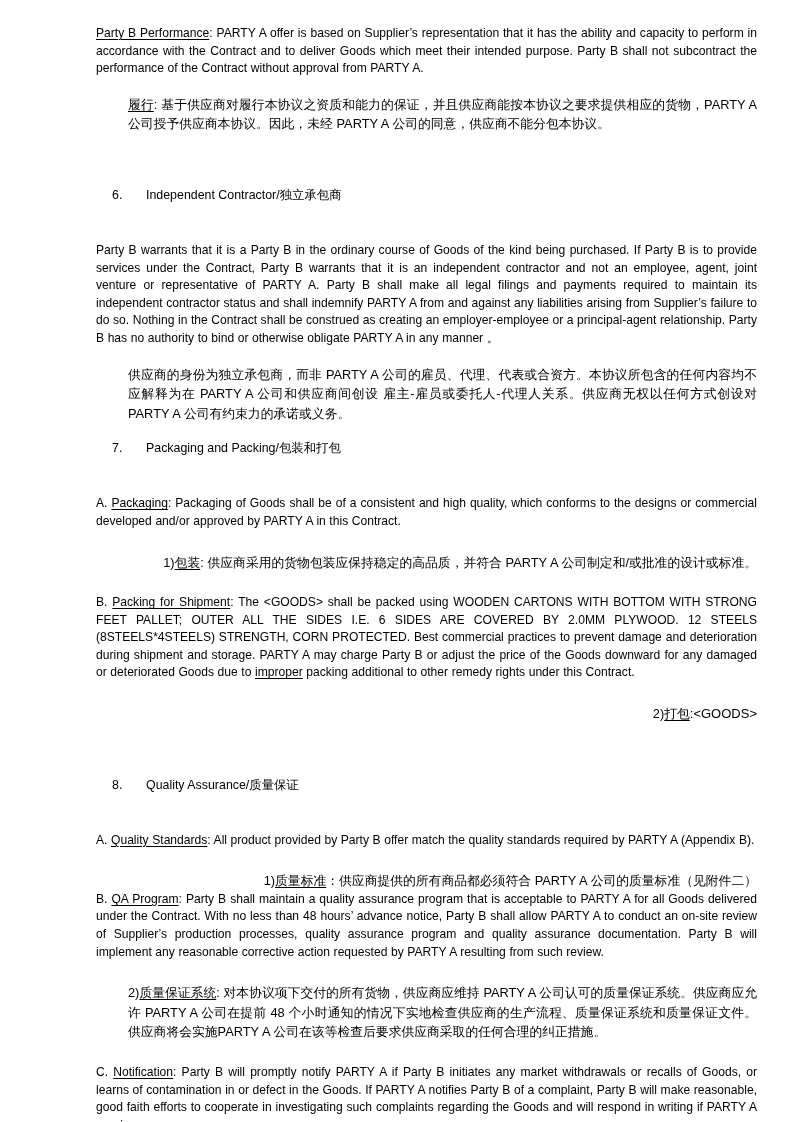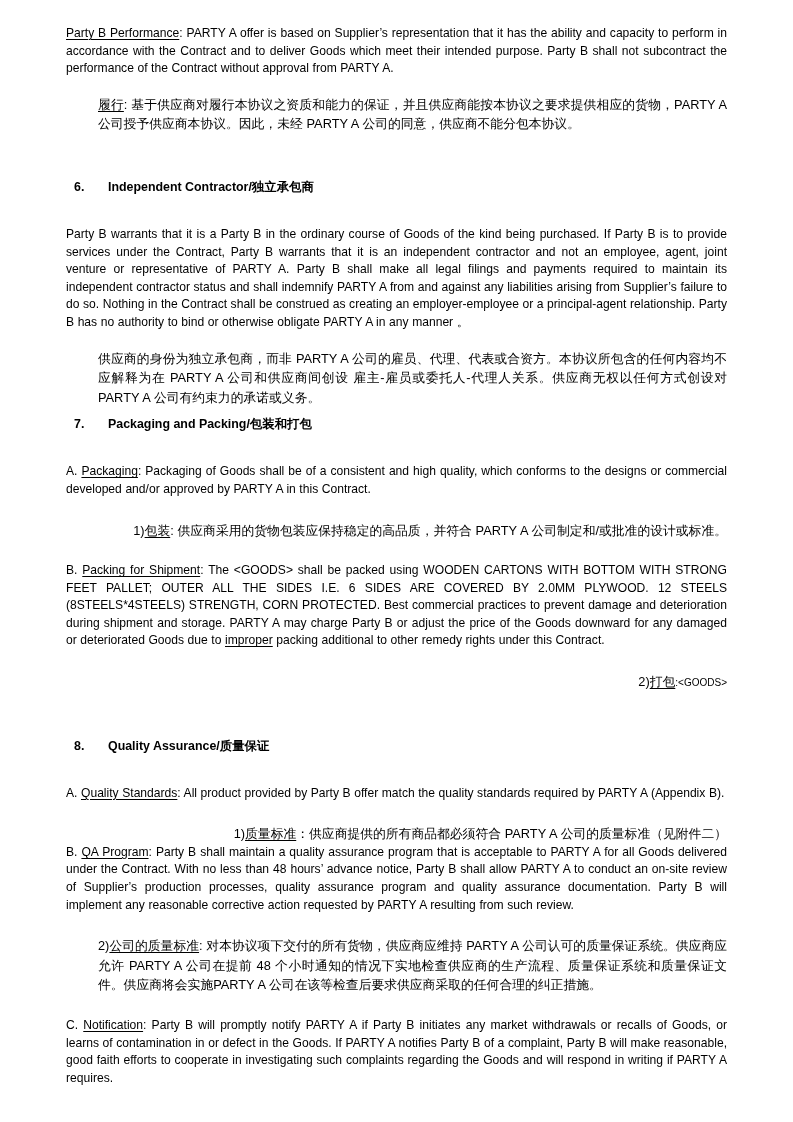--- a/index.html
+++ b/index.html
@@ -12,21 +12,21 @@
     height: 1122px;
     font-family: "Liberation Sans", sans-serif;
     color: #000000;
     -webkit-font-smoothing: antialiased;
   }
   .page {
     position: relative;
     width: 793px;
     height: 1122px;
     box-sizing: border-box;
-    padding: 25px 66px 0 66px;
+    padding: 25px 66px 0 96px;
     background: #ffffff;
     overflow: hidden;
   }
   .doc {
     width: 661px;
   }
   p.para {
     margin: 0;
     font-size: 12.1px;
     line-height: 17.6px;
@@ -42,39 +42,39 @@
     font-size: 12.8px;
     line-height: 19.6px;
     text-align: right;
     letter-spacing: 0px;
   }
   p.para.zh-just {
     text-align: justify;
     margin-left: 32px;
   }
   h2.heading {
-    margin: 8px;
+    margin: 16px;
     font-size: 12.4px;
     line-height: 18px;
-    font-weight: bold;
+    font-weight: normal;
     text-align: left;
   }
   h2.heading .num {
     display: inline-block;
     width: 34px;
   }
   .gap-md { height: 17px; }
   .gap-lg { height: 22px; }
   .gap-xxl { height: 36px; }
   .u {
     text-decoration: underline;
     text-underline-offset: 2px;
   }
   .lat-in-zh {
-    font-size: 10px;
+    font-size: 13px;
   }
 </style>
 </head>
 <body>
 
 <div class="page">
   <div class="doc">
 
     <p class="para en"><span class="u">Party B Performance</span><span>: PARTY A offer is based on Supplier’s representation that it has the ability and capacity to perform in accordance with the Contract and to deliver Goods which meet their intended purpose. Party B shall not subcontract the performance of the Contract without approval from PARTY A.</span></p>
 
@@ -122,20 +122,20 @@
     <p class="para en"><span>A. </span><span class="u">Quality Standards</span><span>: All product provided by Party B offer match the quality standards required by PARTY A (Appendix B).</span></p>
 
     <div class="gap-lg"></div>
 
     <p class="para zh"><span>1)</span><span class="u">质量标准</span><span>：供应商提供的所有商品都必须符合 PARTY A 公司的质量标准（见附件二）</span></p>
 
     <p class="para en"><span>B. </span><span class="u">QA Program</span><span>: Party B shall maintain a quality assurance program that is acceptable to PARTY A for all Goods delivered under the Contract.  With no less than 48 hours’ advance notice, Party B shall allow PARTY A to conduct an on-site review of Supplier’s production processes, quality assurance program and quality assurance documentation.   Party B will implement any reasonable corrective action requested by PARTY A resulting from such review.</span></p>
 
     <div class="gap-lg"></div>
 
-    <p class="para zh zh-just"><span>2)</span><span class="u">公司的质量标准</span><span>: 对本协议项下交付的所有货物，供应商应维持 PARTY  A  公司认可的质量保证系统。供应商应允许 PARTY  A  公司在提前 48 个小时通知的情况下实地检查供应商的生产流程、质量保证系统和质量保证文件。供应商将会实施PARTY  A  公司在该等检查后要求供应商采取的任何合理的纠正措施。</span></p>
+    <p class="para zh zh-just"><span>2)</span><span class="u">质量保证系统</span><span>: 对本协议项下交付的所有货物，供应商应维持 PARTY  A  公司认可的质量保证系统。供应商应允许 PARTY  A  公司在提前 48 个小时通知的情况下实地检查供应商的生产流程、质量保证系统和质量保证文件。供应商将会实施PARTY  A  公司在该等检查后要求供应商采取的任何合理的纠正措施。</span></p>
 
     <div class="gap-lg"></div>
 
     <p class="para en"><span>C. </span><span class="u">Notification</span><span>: Party B will promptly notify PARTY A if Party B initiates any market withdrawals or recalls of Goods, or learns of contamination in or defect in the Goods. If PARTY A notifies Party B of a complaint, Party B will make reasonable, good faith efforts to cooperate in investigating such complaints regarding the Goods and will respond in writing if PARTY A requires.</span></p>
 
   </div>
 </div>
 
 </body></html>

